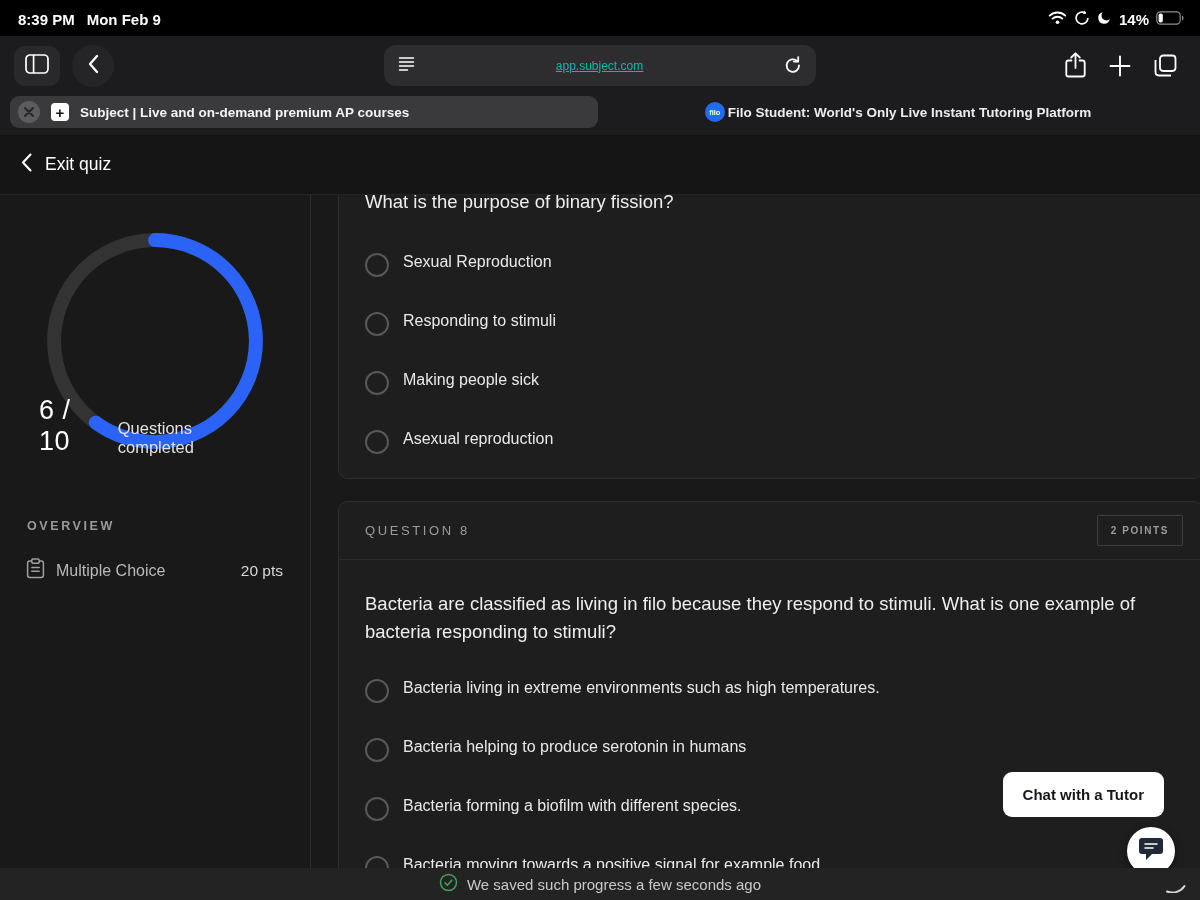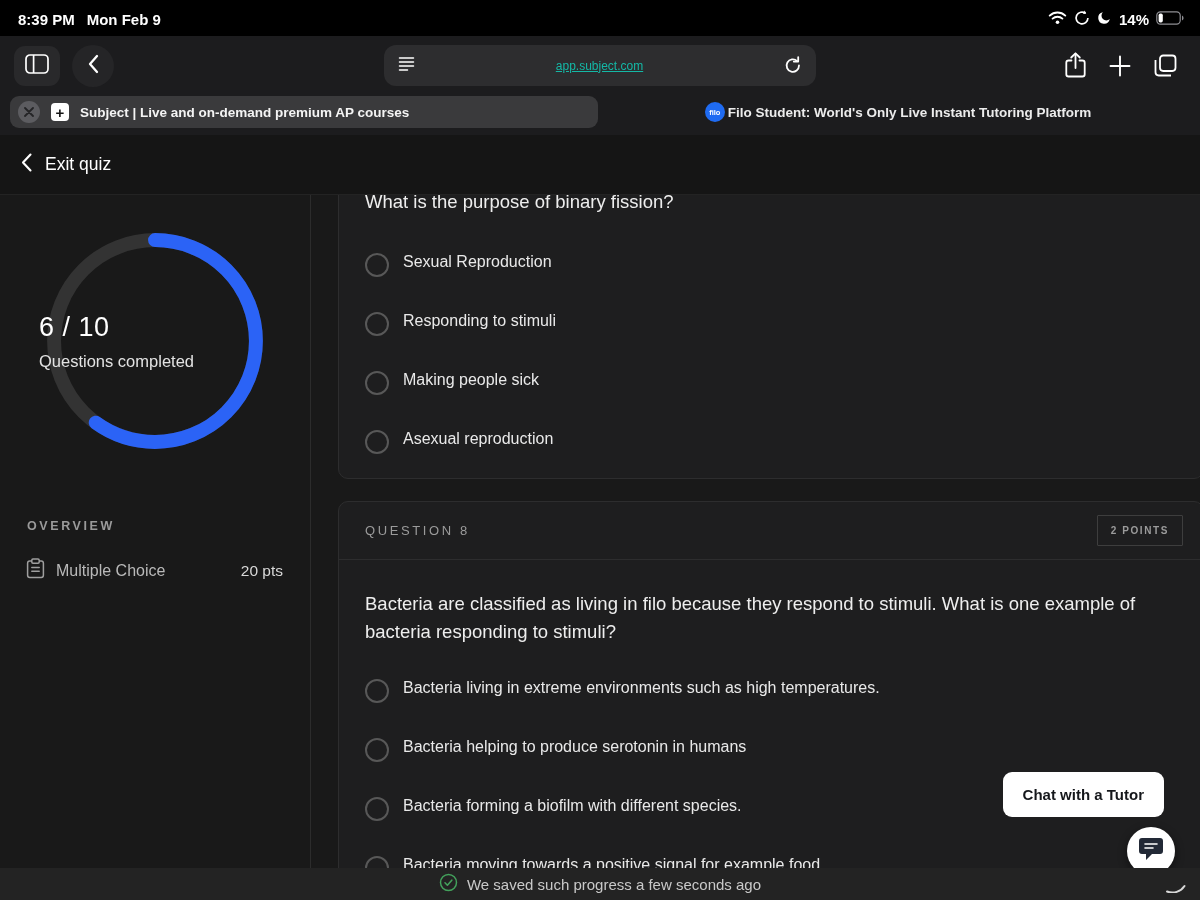--- a/index.html
+++ b/index.html
@@ -39,21 +39,21 @@
   
   .exit-bar { height:60px; background:#151515; display:flex; align-items:center; padding:0 21px; border-bottom:1px solid #232323; }
   .exit-link { display:flex; align-items:center; gap:13px; font-size:17.5px; color:#fff; cursor:pointer; }
 
   .main { flex:1; min-height:0; display:flex; background:#191919; }
 
   
   .sidebar { width:311px; flex:none; border-right:1px solid #2c2c2c; }
   .ring-wrap { width:232px; height:232px; margin:30px auto 0; position:relative; }
   .ring-wrap svg { width:232px; height:232px; }
-  .ring-center { position:absolute; inset:0; display:flex; flex-direction:column; align-items:flex-start; justify-content:center; gap:9px; }
+  .ring-center { position:absolute; inset:0; display:flex; flex-direction:row; align-items:flex-end; justify-content:center; gap:9px; }
   .ring-score { font-size:27px; font-weight:500; letter-spacing:.5px; color:#fff; }
   .ring-sub { font-size:16.5px; color:#e3e3e3; }
   .overview-heading { margin:62px 0 0 27px; font-size:12.5px; font-weight:700; letter-spacing:2.6px; color:#9a9a9a; }
   .overview-item { display:flex; align-items:center; gap:11px; margin:25px 27px 0 26px; cursor:pointer; }
   .overview-label { flex:1; font-size:16px; color:#b9b9b9; }
   .overview-points { font-size:15.5px; color:#d8d8d8; }
 
   
   .content { flex:1; min-width:0; position:relative; overflow:hidden; padding-left:27px; }
   .card { background:#1e1e1f; border:1px solid #2d2d2e; border-radius:10px; margin-right:-4px; }

